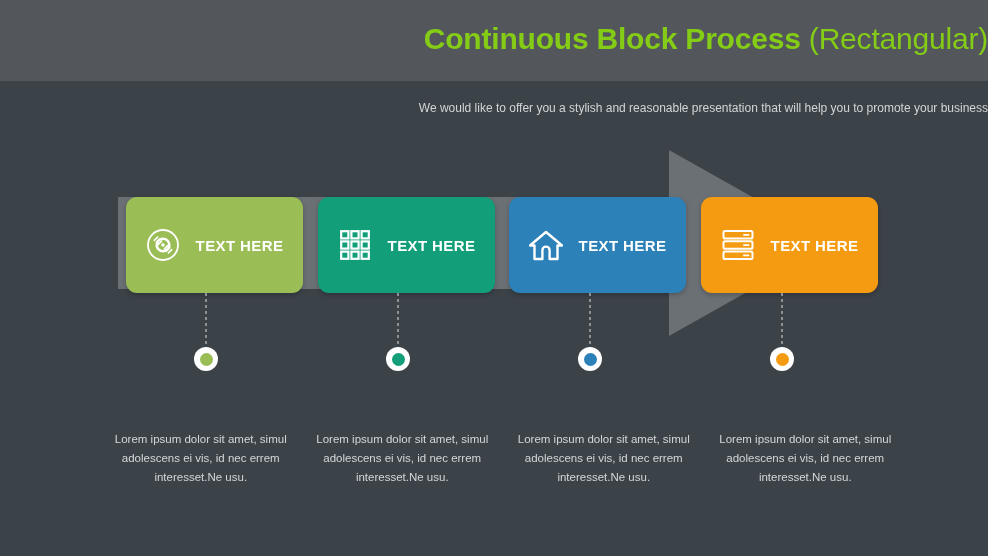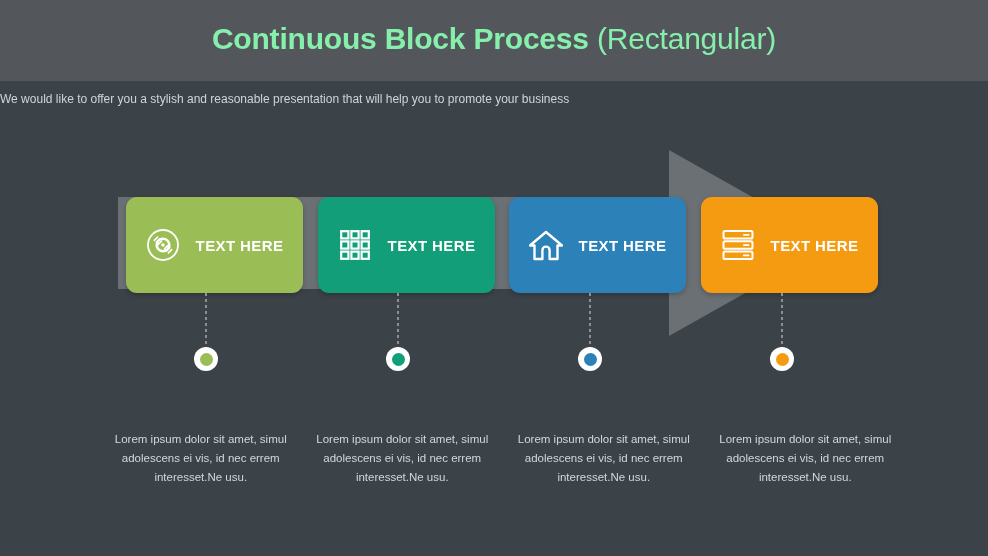--- a/index.html
+++ b/index.html
@@ -21,35 +21,35 @@
     position: absolute;
     left: 0; top: 0;
     width: 988px; height: 81px;
     background: #53575b;
   }
 
   #page-title {
     position: absolute;
     left: 0; top: 22px;
     width: 988px;
-    text-align: center;
-    color: #86efac;
+    text-align: right;
+    color: #84cc16;
     font-size: 30px;
     letter-spacing: -0.2px;
     white-space: nowrap;
   }
   #page-title .title-strong { font-weight: bold; }
   #page-title .title-light  { font-weight: 300; }
 
   
   #subtitle {
     position: absolute;
-    left: 0; top: 92px;
+    left: 0; top: 101px;
     width: 988px;
-    text-align: left;
+    text-align: right;
     color: #d2d5d7;
     font-size: 12px;
     font-weight: 300;
   }
 
   
   #process-arrow {
     position: absolute;
     left: 118px;
     top: 150px;

